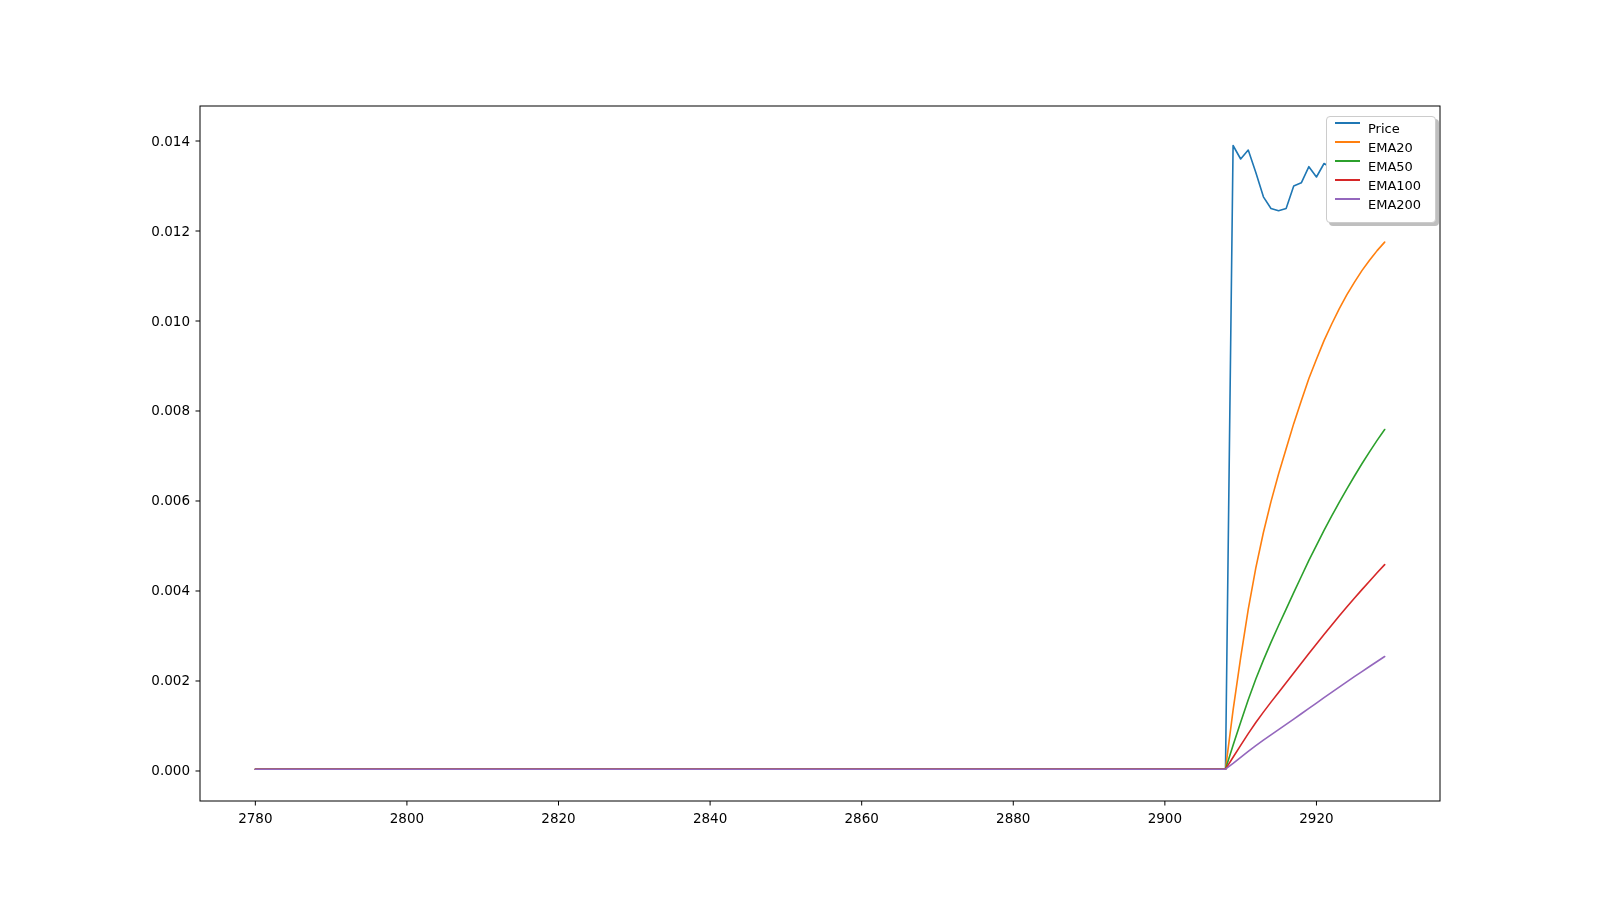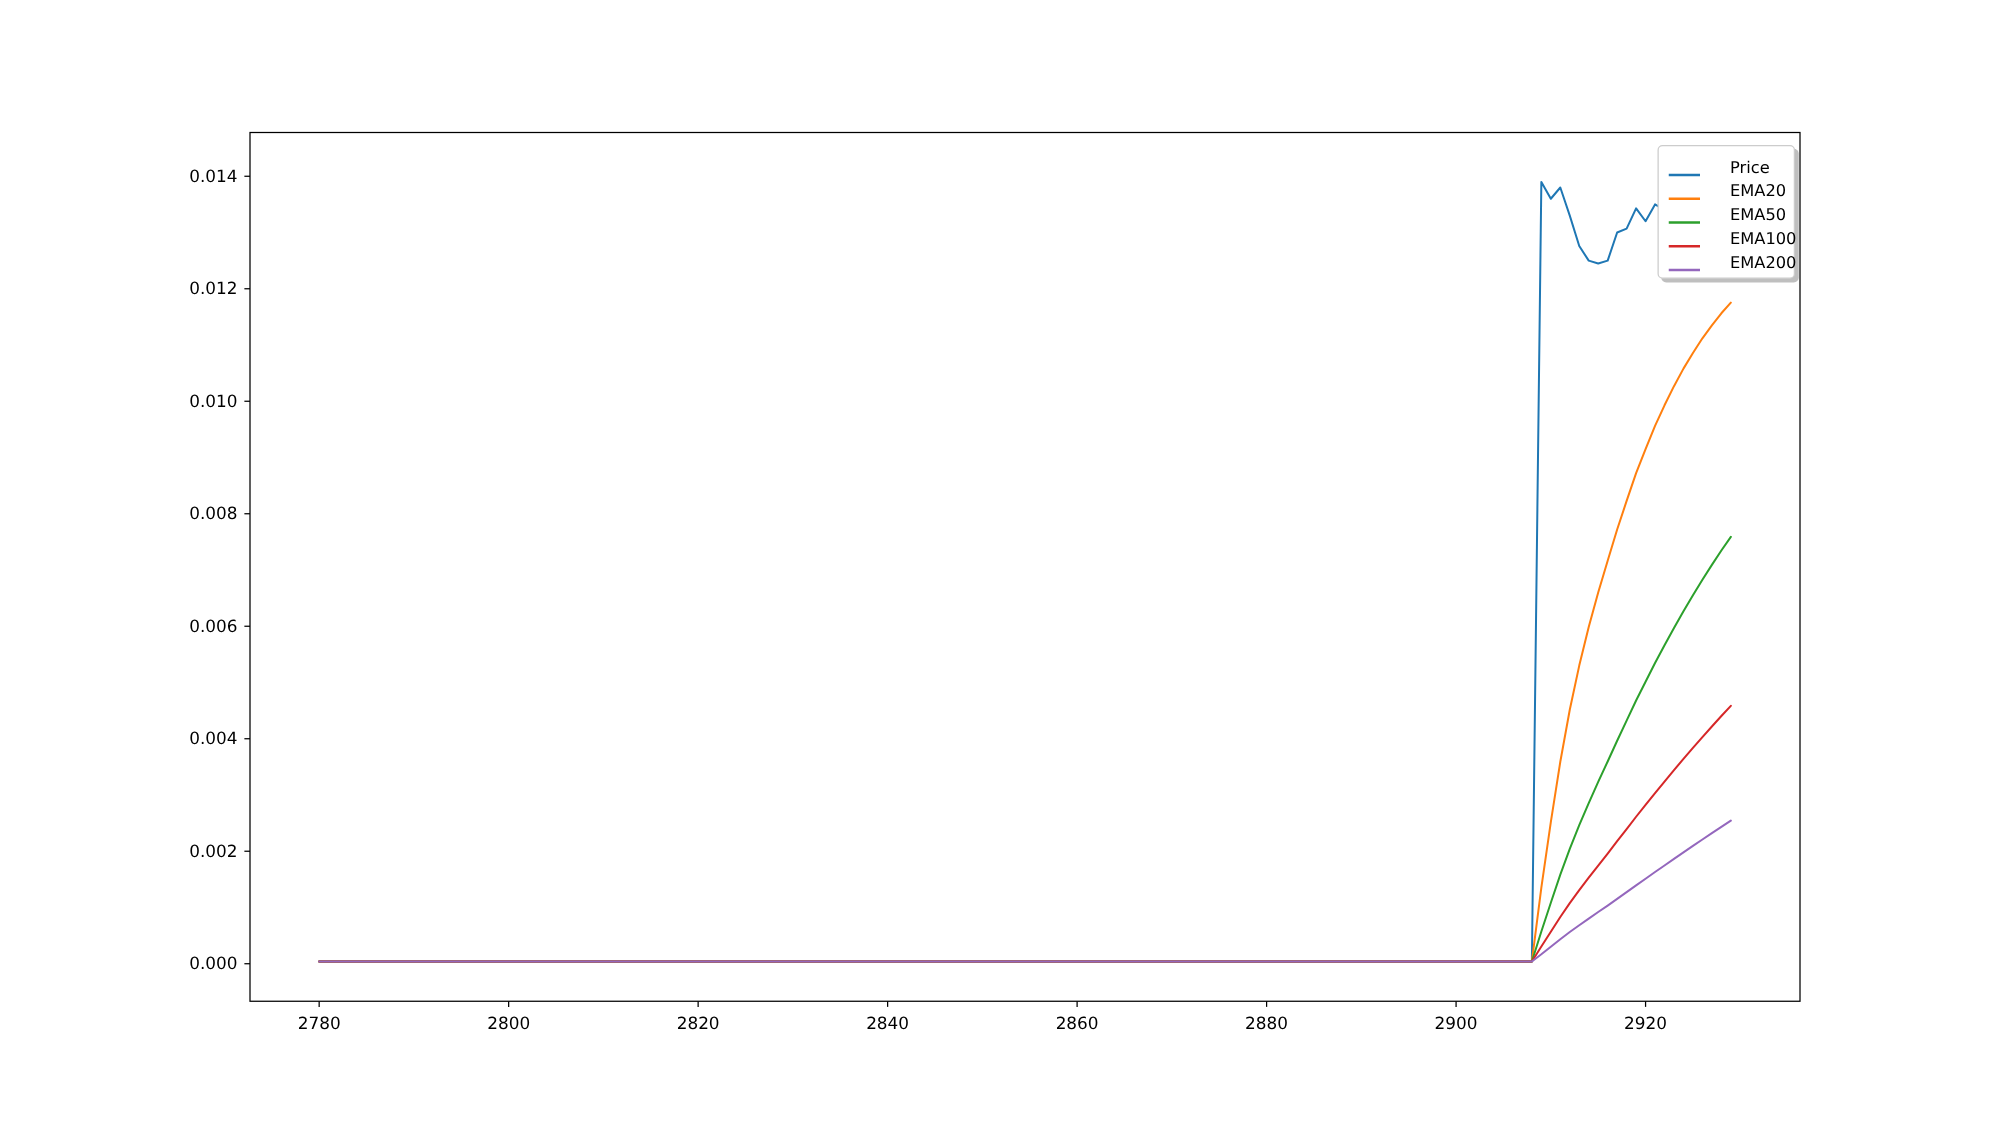--- a/index.html
+++ b/index.html
@@ -16,21 +16,21 @@
     left:1326px;top:116px;
     width:110px;height:107px;
     box-sizing:border-box;
     background:#ffffff;
     border:1px solid #cccccc;
     border-radius:4px;
     box-shadow:3px 3px 0 rgba(0,0,0,0.25);
     padding:5px 8px;
     display:flex;flex-direction:column;justify-content:space-around;
   }
-  .legend-row{display:flex;align-items:flex-end;gap:24px;height:19px;}
+  .legend-row{display:flex;align-items:flex-start;gap:8px;height:19px;}
   .legend-line{display:inline-block;width:25px;height:2px;flex:0 0 25px;}
   .legend-label{font-size:13px;color:#000000;line-height:1;}
 </style>
 </head>
 <body>
 
 <div class="figure">
   <svg id="chart" width="1600" height="900" viewBox="0 0 1600 900">
       <polyline points="255.33,769.19 262.91,769.19 270.49,769.19 278.07,769.19 285.65,769.19 293.23,769.19 300.81,769.19 308.39,769.19 315.97,769.19 323.55,769.19 331.12,769.19 338.70,769.19 346.28,769.19 353.86,769.19 361.44,769.19 369.02,769.19 376.60,769.19 384.18,769.19 391.76,769.19 399.34,769.19 406.92,769.19 414.50,769.19 422.08,769.19 429.66,769.19 437.24,769.19 444.82,769.19 452.40,769.19 459.98,769.19 467.56,769.19 475.13,769.19 482.71,769.19 490.29,769.19 497.87,769.19 505.45,769.19 513.03,769.19 520.61,769.19 528.19,769.19 535.77,769.19 543.35,769.19 550.93,769.19 558.51,769.19 566.09,769.19 573.67,769.19 581.25,769.19 588.83,769.19 596.41,769.19 603.99,769.19 611.56,769.19 619.14,769.19 626.72,769.19 634.30,769.19 641.88,769.19 649.46,769.19 657.04,769.19 664.62,769.19 672.20,769.19 679.78,769.19 687.36,769.19 694.94,769.19 702.52,769.19 710.10,769.19 717.68,769.19 725.26,769.19 732.84,769.19 740.42,769.19 748.00,769.19 755.57,769.19 763.15,769.19 770.73,769.19 778.31,769.19 785.89,769.19 793.47,769.19 801.05,769.19 808.63,769.19 816.21,769.19 823.79,769.19 831.37,769.19 838.95,769.19 846.53,769.19 854.11,769.19 861.69,769.19 869.27,769.19 876.85,769.19 884.43,769.19 892.00,769.19 899.58,769.19 907.16,769.19 914.74,769.19 922.32,769.19 929.90,769.19 937.48,769.19 945.06,769.19 952.64,769.19 960.22,769.19 967.80,769.19 975.38,769.19 982.96,769.19 990.54,769.19 998.12,769.19 1005.70,769.19 1013.28,769.19 1020.86,769.19 1028.44,769.19 1036.01,769.19 1043.59,769.19 1051.17,769.19 1058.75,769.19 1066.33,769.19 1073.91,769.19 1081.49,769.19 1089.07,769.19 1096.65,769.19 1104.23,769.19 1111.81,769.19 1119.39,769.19 1126.97,769.19 1134.55,769.19 1142.13,769.19 1149.71,769.19 1157.29,769.19 1164.87,769.19 1172.44,769.19 1180.02,769.19 1187.60,769.19 1195.18,769.19 1202.76,769.19 1210.34,769.19 1217.92,769.19 1225.50,769.19 1233.08,145.51 1240.66,159.01 1248.24,150.01 1255.82,172.51 1263.40,196.81 1270.98,208.51 1278.56,210.76 1286.14,208.51 1293.72,186.01 1301.30,182.86 1308.88,166.66 1316.45,177.01 1324.03,163.51 1331.61,168.01 1339.19,163.51 1346.77,161.26 1354.35,163.51 1361.93,159.01 1369.51,161.26 1377.09,159.01 1384.67,161.26" fill="none" stroke="#1f77b4" stroke-width="1.6" stroke-linejoin="round" stroke-linecap="round"></polyline>
       <polyline points="255.33,769.19 262.91,769.19 270.49,769.19 278.07,769.19 285.65,769.19 293.23,769.19 300.81,769.19 308.39,769.19 315.97,769.19 323.55,769.19 331.12,769.19 338.70,769.19 346.28,769.19 353.86,769.19 361.44,769.19 369.02,769.19 376.60,769.19 384.18,769.19 391.76,769.19 399.34,769.19 406.92,769.19 414.50,769.19 422.08,769.19 429.66,769.19 437.24,769.19 444.82,769.19 452.40,769.19 459.98,769.19 467.56,769.19 475.13,769.19 482.71,769.19 490.29,769.19 497.87,769.19 505.45,769.19 513.03,769.19 520.61,769.19 528.19,769.19 535.77,769.19 543.35,769.19 550.93,769.19 558.51,769.19 566.09,769.19 573.67,769.19 581.25,769.19 588.83,769.19 596.41,769.19 603.99,769.19 611.56,769.19 619.14,769.19 626.72,769.19 634.30,769.19 641.88,769.19 649.46,769.19 657.04,769.19 664.62,769.19 672.20,769.19 679.78,769.19 687.36,769.19 694.94,769.19 702.52,769.19 710.10,769.19 717.68,769.19 725.26,769.19 732.84,769.19 740.42,769.19 748.00,769.19 755.57,769.19 763.15,769.19 770.73,769.19 778.31,769.19 785.89,769.19 793.47,769.19 801.05,769.19 808.63,769.19 816.21,769.19 823.79,769.19 831.37,769.19 838.95,769.19 846.53,769.19 854.11,769.19 861.69,769.19 869.27,769.19 876.85,769.19 884.43,769.19 892.00,769.19 899.58,769.19 907.16,769.19 914.74,769.19 922.32,769.19 929.90,769.19 937.48,769.19 945.06,769.19 952.64,769.19 960.22,769.19 967.80,769.19 975.38,769.19 982.96,769.19 990.54,769.19 998.12,769.19 1005.70,769.19 1013.28,769.19 1020.86,769.19 1028.44,769.19 1036.01,769.19 1043.59,769.19 1051.17,769.19 1058.75,769.19 1066.33,769.19 1073.91,769.19 1081.49,769.19 1089.07,769.19 1096.65,769.19 1104.23,769.19 1111.81,769.19 1119.39,769.19 1126.97,769.19 1134.55,769.19 1142.13,769.19 1149.71,769.19 1157.29,769.19 1164.87,769.19 1172.44,769.19 1180.02,769.19 1187.60,769.19 1195.18,769.19 1202.76,769.19 1210.34,769.19 1217.92,769.19 1225.50,769.19 1233.08,710.19 1240.66,657.73 1248.24,609.40 1255.82,567.82 1263.40,532.49 1270.98,501.63 1278.56,473.95 1286.14,448.66 1293.72,423.64 1301.30,400.74 1308.88,378.47 1316.45,359.30 1324.03,340.67 1331.61,324.24 1339.19,308.94 1346.77,294.90 1354.35,282.39 1361.93,270.65 1369.51,260.25 1377.09,250.62 1384.67,242.12" fill="none" stroke="#ff7f0e" stroke-width="1.6" stroke-linejoin="round" stroke-linecap="round"></polyline>

